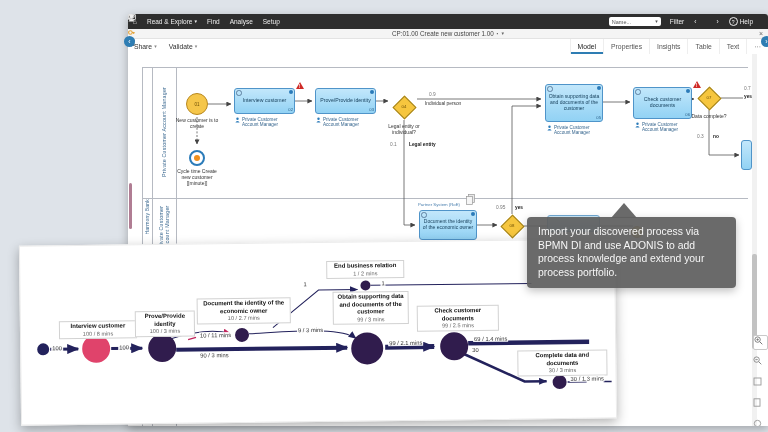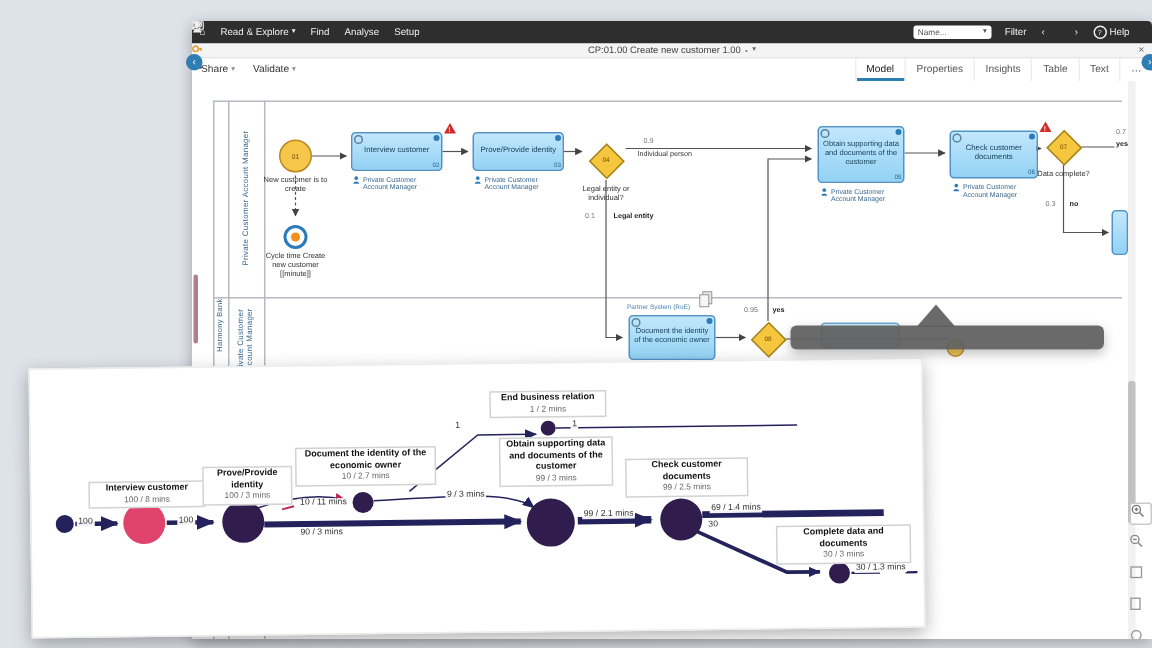--- a/index.html
+++ b/index.html
@@ -453,13 +453,14 @@
   <span class="oedge" style="left:282px;top:38px;">1</span>
   <span class="oedge" style="left:360px;top:38px;">1</span>
   <span class="oedge" style="left:367px;top:98px;">99 / 2.1 mins</span>
   <span class="oedge" style="left:452px;top:95px;">69 / 1.4 mins</span>
   <span class="oedge" style="left:450px;top:106px;">30</span>
   <span class="oedge" style="left:548px;top:136px;">30 / 1.3 mins</span>
 </div>
 
 <div class="tooltip">
   <div class="ptr"></div>
+  <span>Import your discovered process via BPMN DI and use ADONIS to add process knowledge and extend your process portfolio.</span>
 </div>
 
 </body></html>

